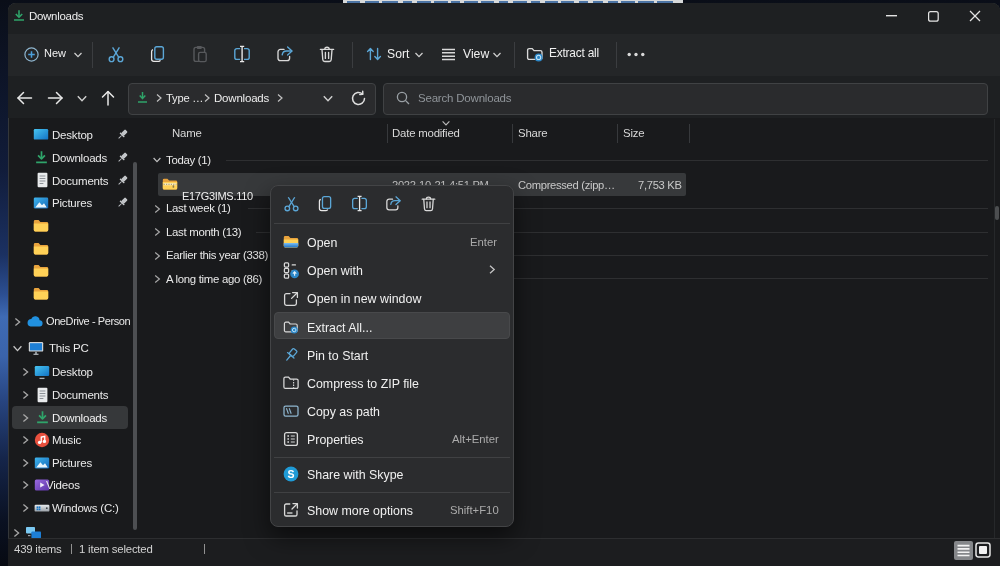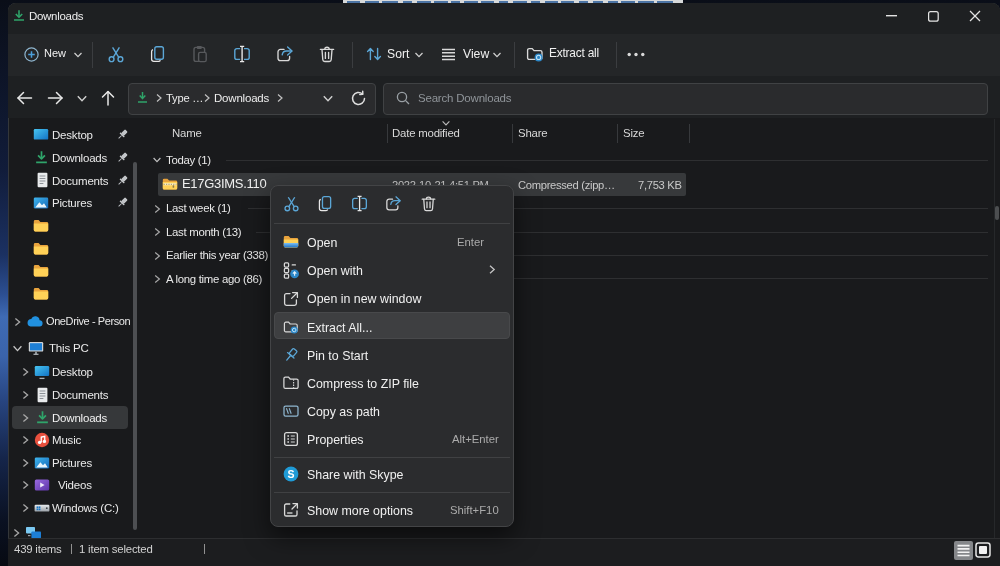--- a/index.html
+++ b/index.html
@@ -408,21 +408,21 @@
 <svg style="left:34px;top:477px" width="16" height="16" viewBox="0 0 16 16">
  <defs>
           <linearGradient id="vi" x1="0" y1="0" x2="1" y2="1">
             <stop offset="0" stop-color="#9a6ae0"></stop>
             <stop offset="1" stop-color="#5c34a8"></stop>
           </linearGradient>
         </defs>
  <rect x="0.8" y="2.4" width="14.4" height="11.2" rx="1.6" fill="url(#vi)"></rect>
  <path d="M6.2 5.4 L10.6 8 L6.2 10.6 Z" fill="#f0ecfa"></path>
       </svg>
-<div class="t sb" style="left:58px;top:480px">Videos</div>
+<div class="t sb" style="left:46px;top:480px">Videos</div>
 <svg style="left:21px;top:503px" width="9" height="10" viewBox="0 0 9 10">
         <path d="M2.4 1.5 L6.6 5 L2.4 8.5" fill="none" stroke="#a8a8a8" stroke-width="1.3"></path>
       </svg>
 <svg style="left:34px;top:500px" width="16" height="16" viewBox="0 0 16 16">
  <defs>
           <linearGradient id="dr" x1="0" y1="0" x2="0" y2="1">
             <stop offset="0" stop-color="#e6eaed"></stop>
             <stop offset="1" stop-color="#9aa1a7"></stop>
           </linearGradient>
         </defs>
@@ -470,21 +470,21 @@
 <div class="ab" style="left:158px;top:172.5px;width:528px;height:23.5px;background:#37393b;border-radius:2px"></div>
 <svg style="left:162px;top:177px" width="16" height="15" viewBox="0 0 16 15">
  <path d="M0.8 3 A1.3 1.3 0 0 1 2.1 1.7 H5.4 L7.1 3.5 H13.9 A1.3 1.3 0 0 1 15.2 4.8 V11.2 A1.3 1.3 0 0 1 13.9 12.5 H2.1 A1.3 1.3 0 0 1 0.8 11.2 Z" fill="#e8a33d"></path>
  <path d="M0.8 4.9 H15.2 V11.2 A1.3 1.3 0 0 1 13.9 12.5 H2.1 A1.3 1.3 0 0 1 0.8 11.2 Z" fill="#ffd157"></path>
  <path d="M1.6 7.3 H14.4" stroke="#f7eecb" stroke-width="2"></path>
  <g stroke="#9a8a50" stroke-width="0.9" stroke-dasharray="1.2 1.2">
           <path d="M1.6 7.3 H14.4"></path>
         </g>
  <rect x="10.6" y="8.2" width="1.6" height="2.6" rx="0.5" fill="#8a7a4a"></rect>
       </svg>
-<div class="t" style="left:182px;top:177px;font-size:13px;letter-spacing:-0.3px;color:#f0f0f0">E17G3IMS.110</div>
+<div class="t" style="left:182px;top:191px;font-size:11px;letter-spacing:-0.3px;color:#f0f0f0">E17G3IMS.110</div>
 <div class="t" style="left:392px;top:179.5px;font-size:11.2px;letter-spacing:-0.3px;color:#c9c9c9">2022-10-21 4:51 PM</div>
 <div class="t" style="left:518px;top:179.5px;font-size:11.2px;letter-spacing:-0.3px;color:#c9c9c9">Compressed (zipp…</div>
 <div class="t" style="left:638px;top:179.5px;font-size:11.2px;letter-spacing:-0.3px;color:#c9c9c9">7,753 KB</div>
 
 <svg style="left:153px;top:204px" width="9" height="10" viewBox="0 0 9 10">
         <path d="M2.2 1.5 L6.4 5 L2.2 8.5" fill="none" stroke="#a8a8a8" stroke-width="1.2"></path>
       </svg>
 <div class="t gr" style="left:166px;top:203px">Last week (1)</div>
 <div class="gline" style="left:248px;top:208px;width:740px"></div>
 <svg style="left:153px;top:227px" width="9" height="10" viewBox="0 0 9 10">
@@ -571,21 +571,21 @@
         <defs>
           <linearGradient id="ofb" x1="0" y1="0" x2="0" y2="1">
             <stop offset="0" stop-color="#7cc0f2"></stop>
             <stop offset="1" stop-color="#2173c4"></stop>
           </linearGradient>
         </defs>
         <path d="M0.8 8.2 L3 7 H15.2 V12 A1.4 1.4 0 0 1 13.8 13.4 H2.2 A1.4 1.4 0 0 1 0.8 12 Z" fill="url(#ofb)" opacity="0.0"></path>
         <path d="M0.8 9 H15.2 V12 A1.4 1.4 0 0 1 13.8 13.4 H2.2 A1.4 1.4 0 0 1 0.8 12 Z" fill="url(#ofb)"></path>
       </svg>
 <div class="mi" style="left:307px;top:236px">Open</div>
-<div class="ms" style="left:457px;top:236px">Enter</div>
+<div class="ms" style="left:470px;top:236px">Enter</div>
 
 <svg style="left:283px;top:262px" width="17" height="17" viewBox="0 0 17 17">
  <g fill="none" stroke="#d9d9d9" stroke-width="1.25">
  <rect x="1.4" y="0.8" width="4.2" height="4.2" rx="1"></rect>
  <rect x="1.4" y="6.4" width="4.2" height="4.2" rx="1"></rect>
  <rect x="1.4" y="12" width="4.2" height="4.2" rx="1"></rect>
  <path d="M9.2 2.9 H12.4 M9.2 8.5 H10.4" stroke-linecap="round"></path>
         </g>
  <circle cx="11.6" cy="11.8" r="4.4" fill="#2c87c8"></circle>
  <path d="M11.6 13.8 V10 M9.9 11.6 L11.6 9.8 L13.3 11.6" stroke="#e8f4fc" stroke-width="1.1" fill="none"></path>

